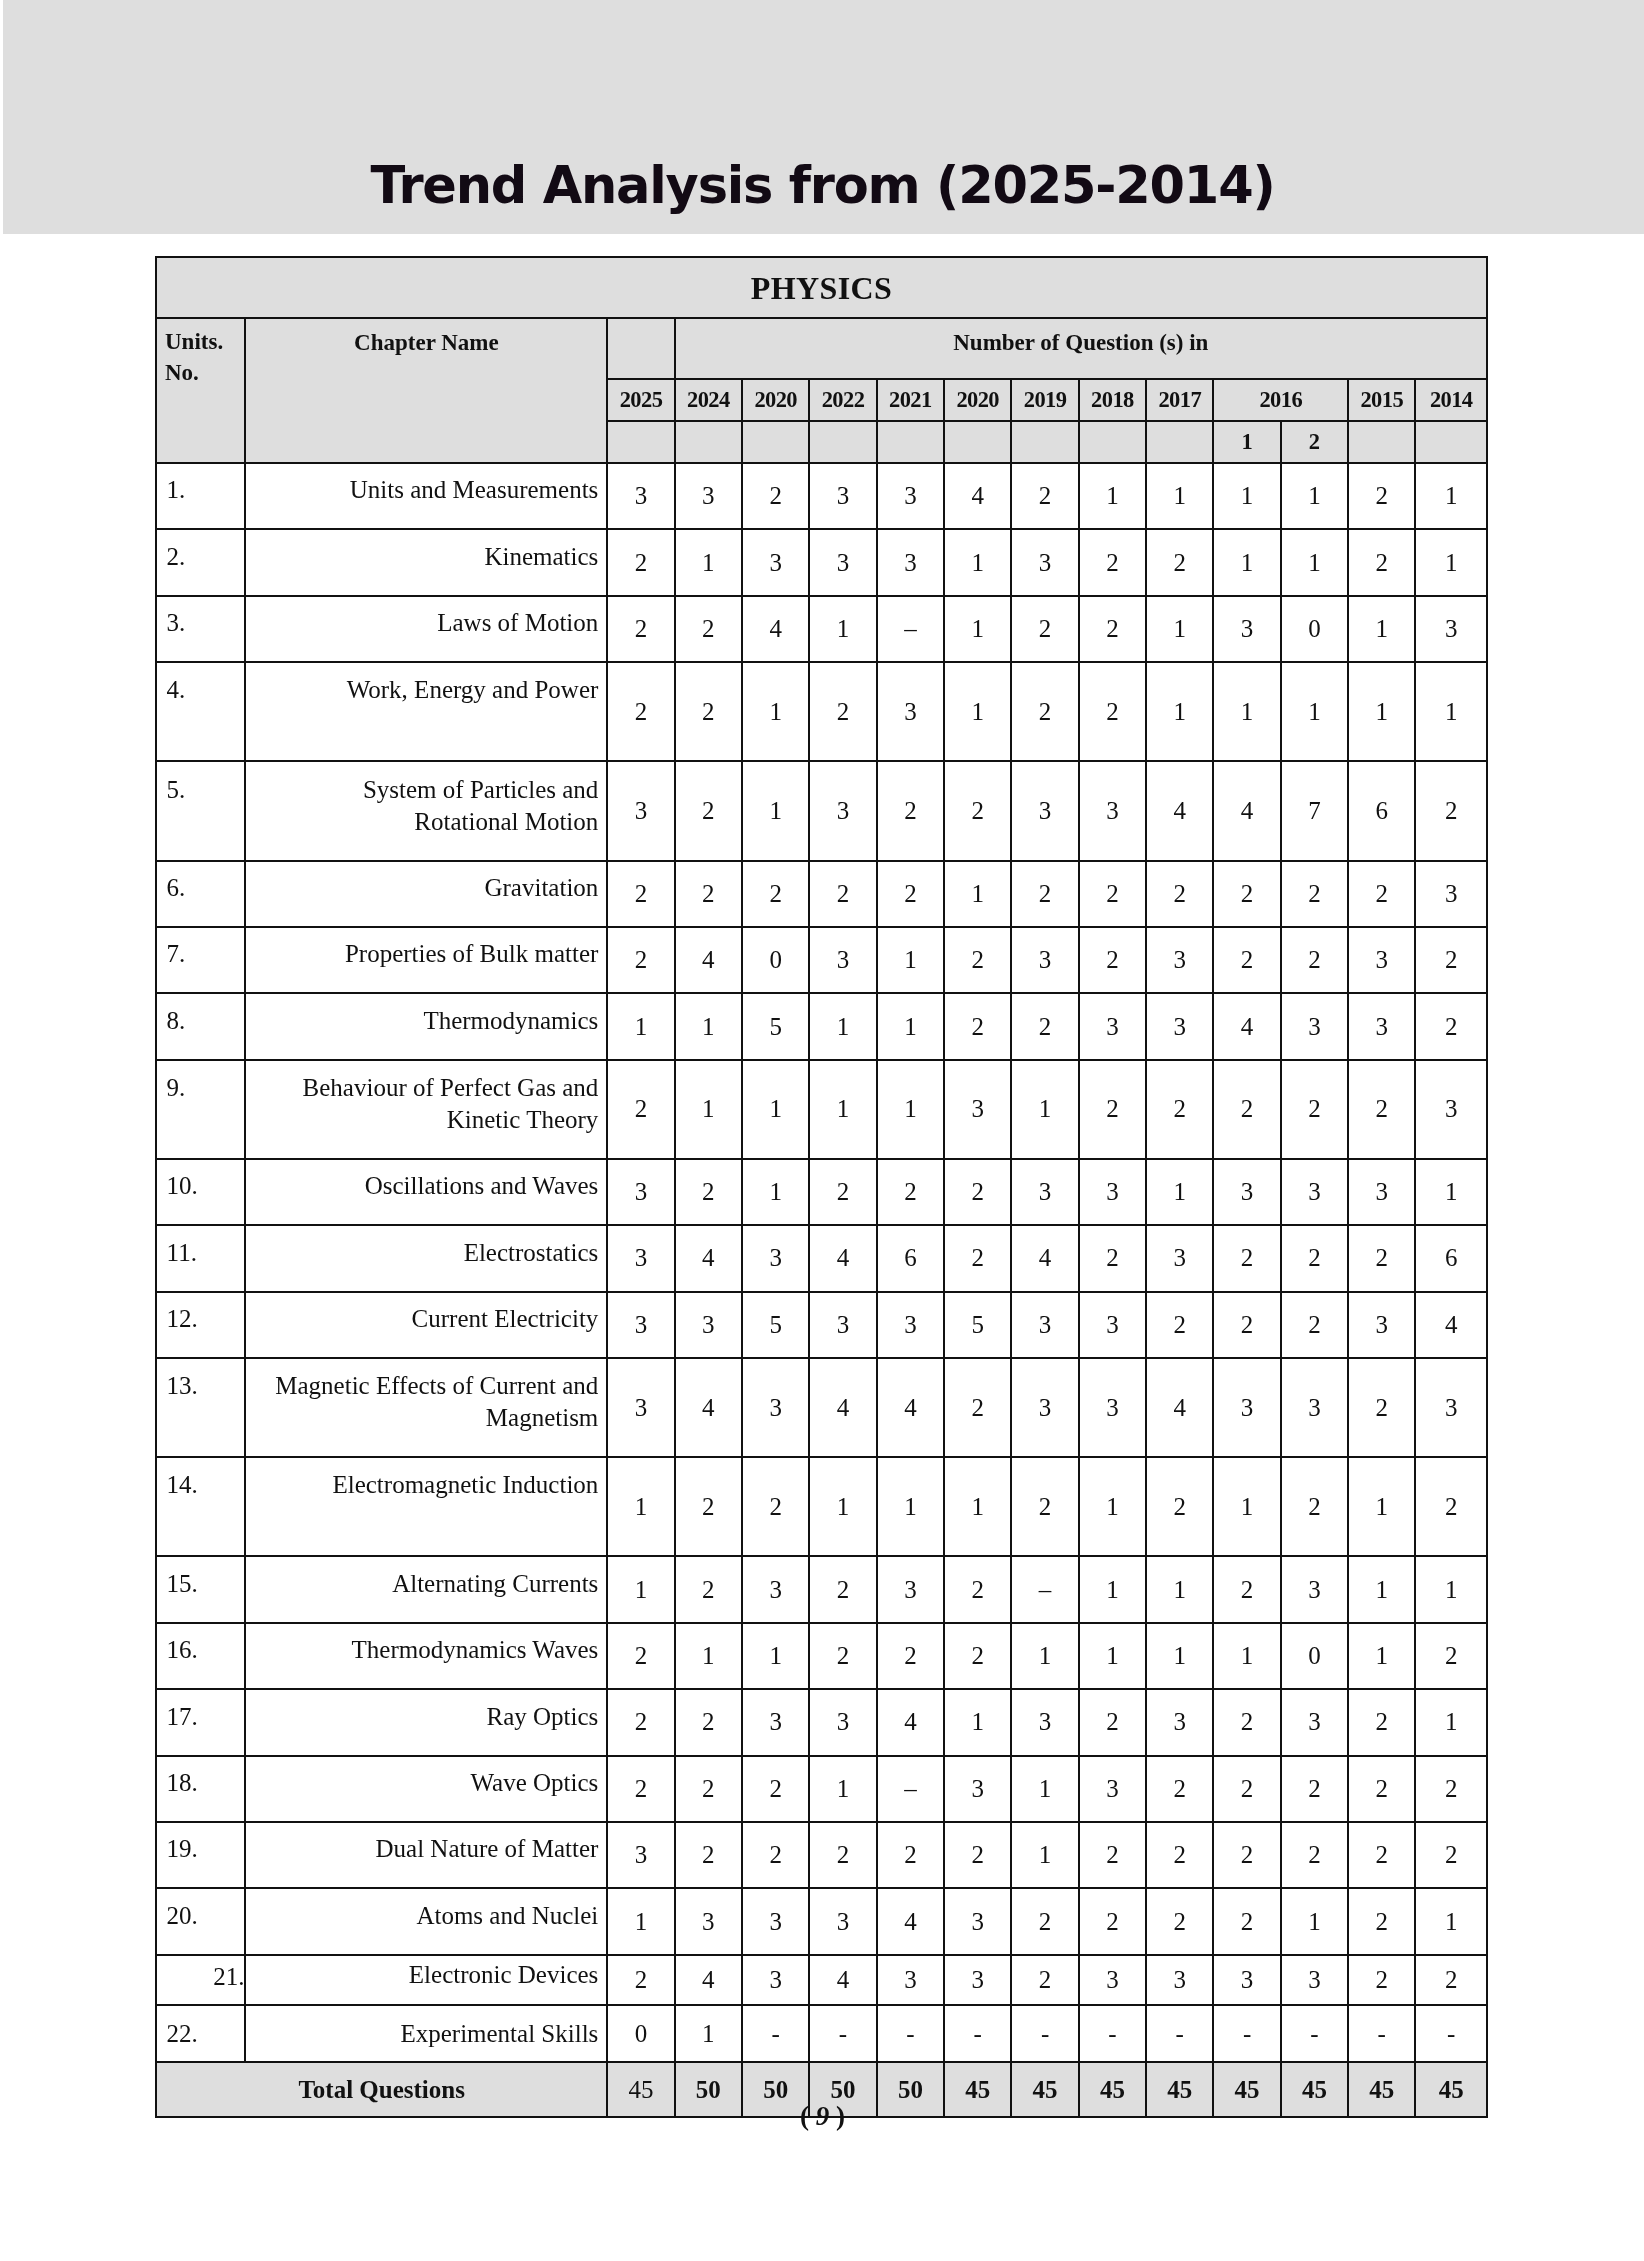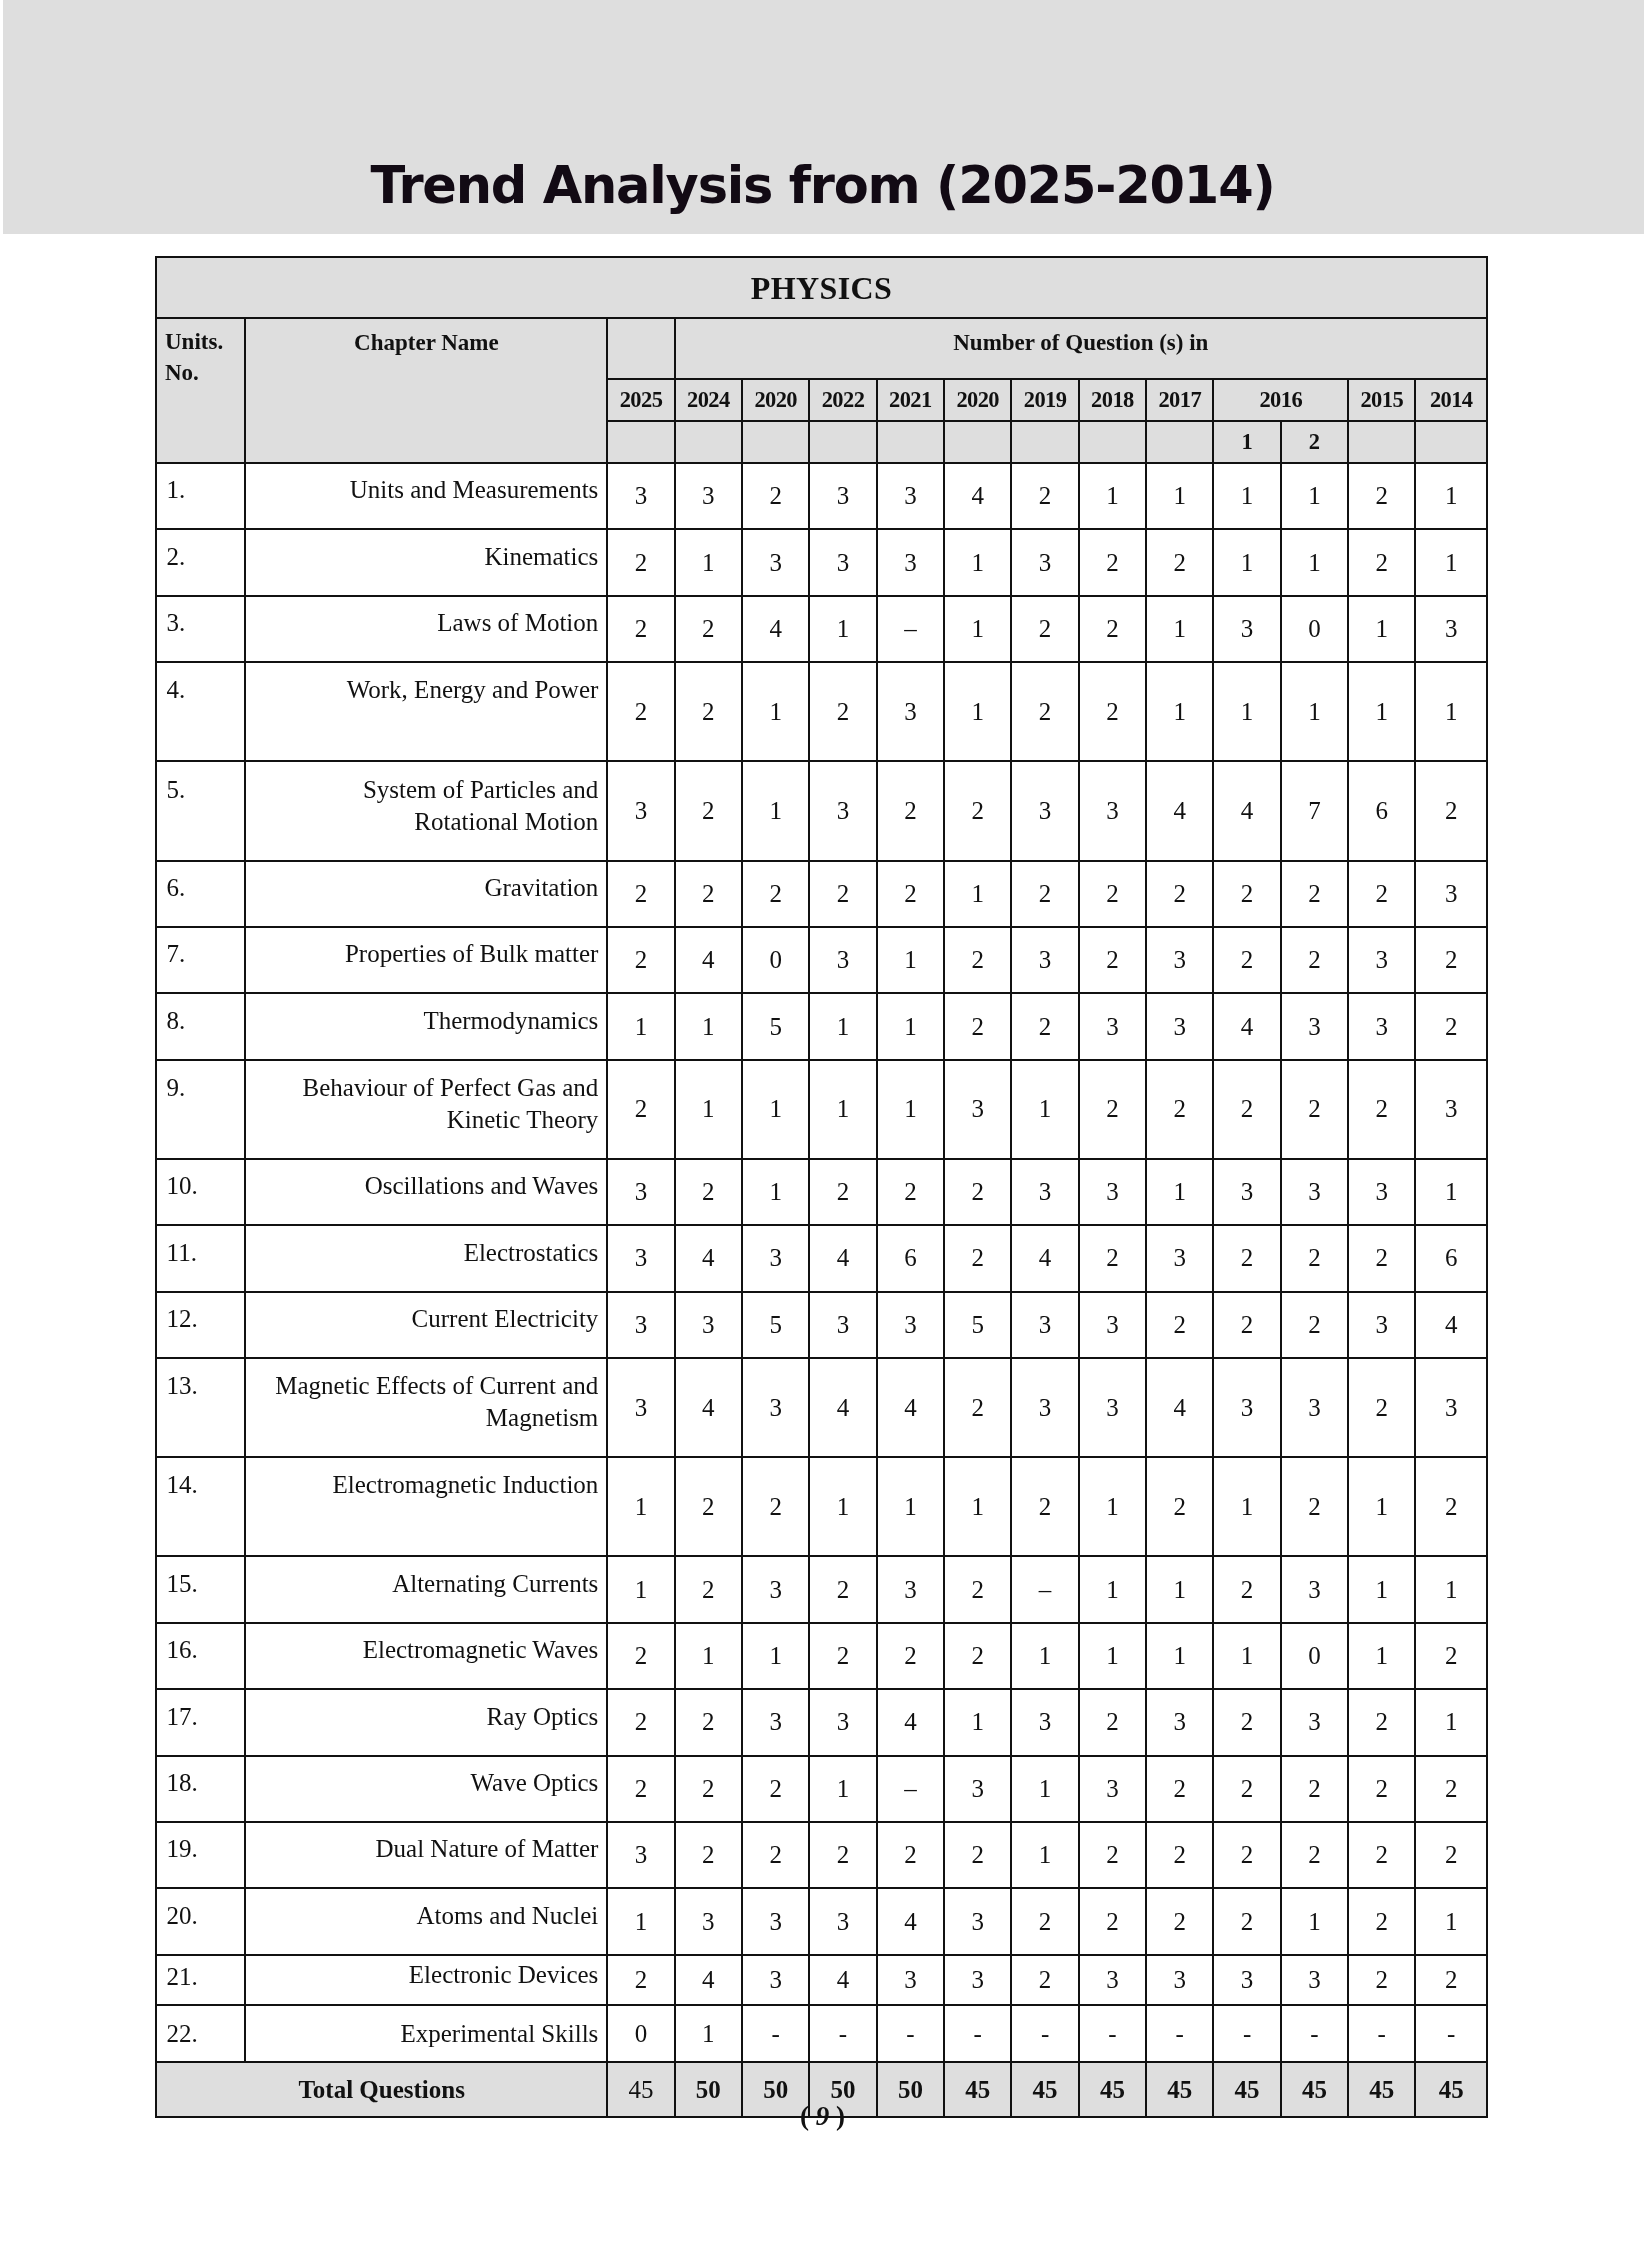--- a/index.html
+++ b/index.html
@@ -456,21 +456,21 @@
         <td class="val">–</td>
         <td class="val">1</td>
         <td class="val">1</td>
         <td class="val">2</td>
         <td class="val">3</td>
         <td class="val">1</td>
         <td class="val">1</td>
       </tr>
       <tr class="row-single">
         <td class="unit-no">16.</td>
-        <td class="chapter-name">Electromagnetic Waves</td>
+        <td class="chapter-name">Thermodynamics Waves</td>
         <td class="val">2</td>
         <td class="val">1</td>
         <td class="val">1</td>
         <td class="val">2</td>
         <td class="val">2</td>
         <td class="val">2</td>
         <td class="val">1</td>
         <td class="val">1</td>
         <td class="val">1</td>
         <td class="val">1</td>
@@ -540,21 +540,21 @@
         <td class="val">3</td>
         <td class="val">2</td>
         <td class="val">2</td>
         <td class="val">2</td>
         <td class="val">2</td>
         <td class="val">1</td>
         <td class="val">2</td>
         <td class="val">1</td>
       </tr>
       <tr class="row-single">
-        <td class="unit-no" style="height: 43px; padding-top: 5.6px;">21.</td>
+        <td class="unit-no" style="height: 43px; padding-top: 5.6px; text-align: right;">21.</td>
         <td class="chapter-name" style="height: 43px; padding-top: 3px;">Electronic Devices</td>
         <td class="val" style="height: 43px;">2</td>
         <td class="val" style="height: 43px;">4</td>
         <td class="val" style="height: 43px;">3</td>
         <td class="val" style="height: 43px;">4</td>
         <td class="val" style="height: 43px;">3</td>
         <td class="val" style="height: 43px;">3</td>
         <td class="val" style="height: 43px;">2</td>
         <td class="val" style="height: 43px;">3</td>
         <td class="val" style="height: 43px;">3</td>

